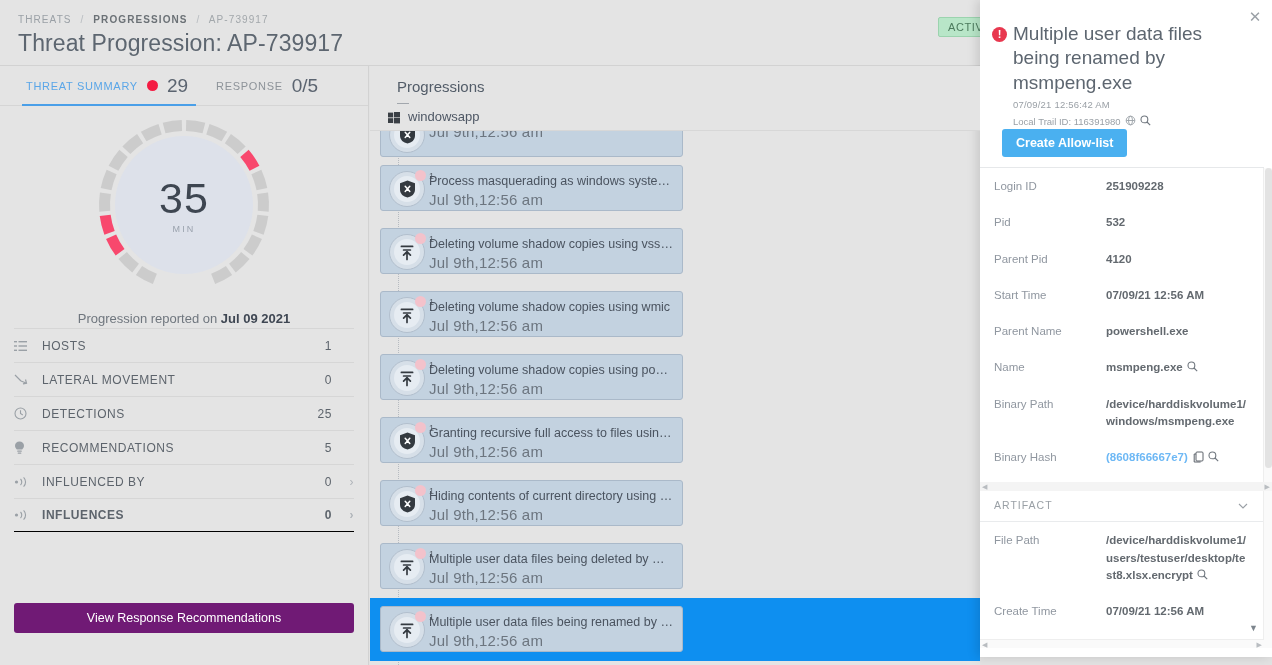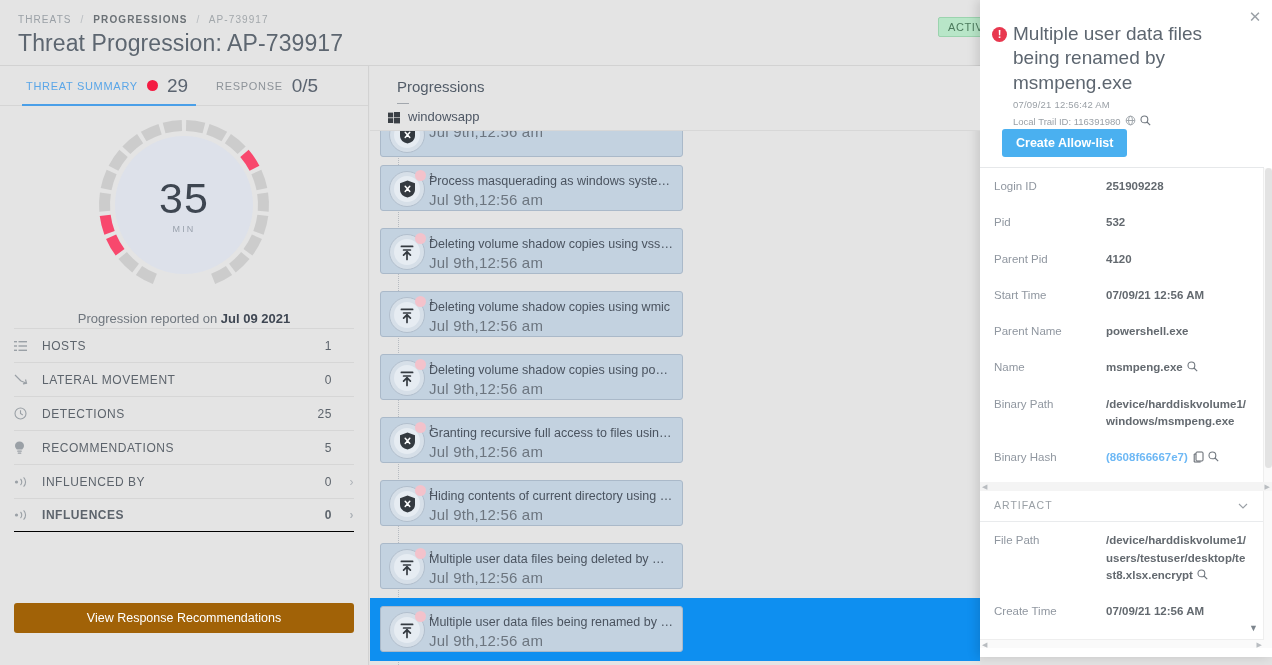--- a/index.html
+++ b/index.html
@@ -75,21 +75,21 @@
   }
   .stat-row:last-child{ border-bottom:1px solid #000000;font-weight:bold; }
   .stat-ico{ width:28px; display:flex; align-items:center; color:#9aa0a6; }
   .stat-name{ flex:1; }
   .stat-val{ color:#5d646c; font-size:12px; }
   .stat-arrow{ width:22px; text-align:right; color:#b0b5ba; font-size:12px; }
   .stat-spacer{ width:22px; }
 
   .cta{
     position:absolute; left:14px; right:14px; top:537px; height:30px;
-    background:#a16207; color:#fff; border:none; border-radius:3px;
+    background:#701a75; color:#fff; border:none; border-radius:3px;
     font-size:12.5px; font-family:inherit; cursor:pointer;
   }
 
   
   .mid{
     position:absolute; left:370px; top:66px; width:610px; height:599px;
     background:#e4e4e4; overflow:hidden;
   }
   .mid-head{
     position:absolute; left:0; top:0; width:610px; height:65px;

